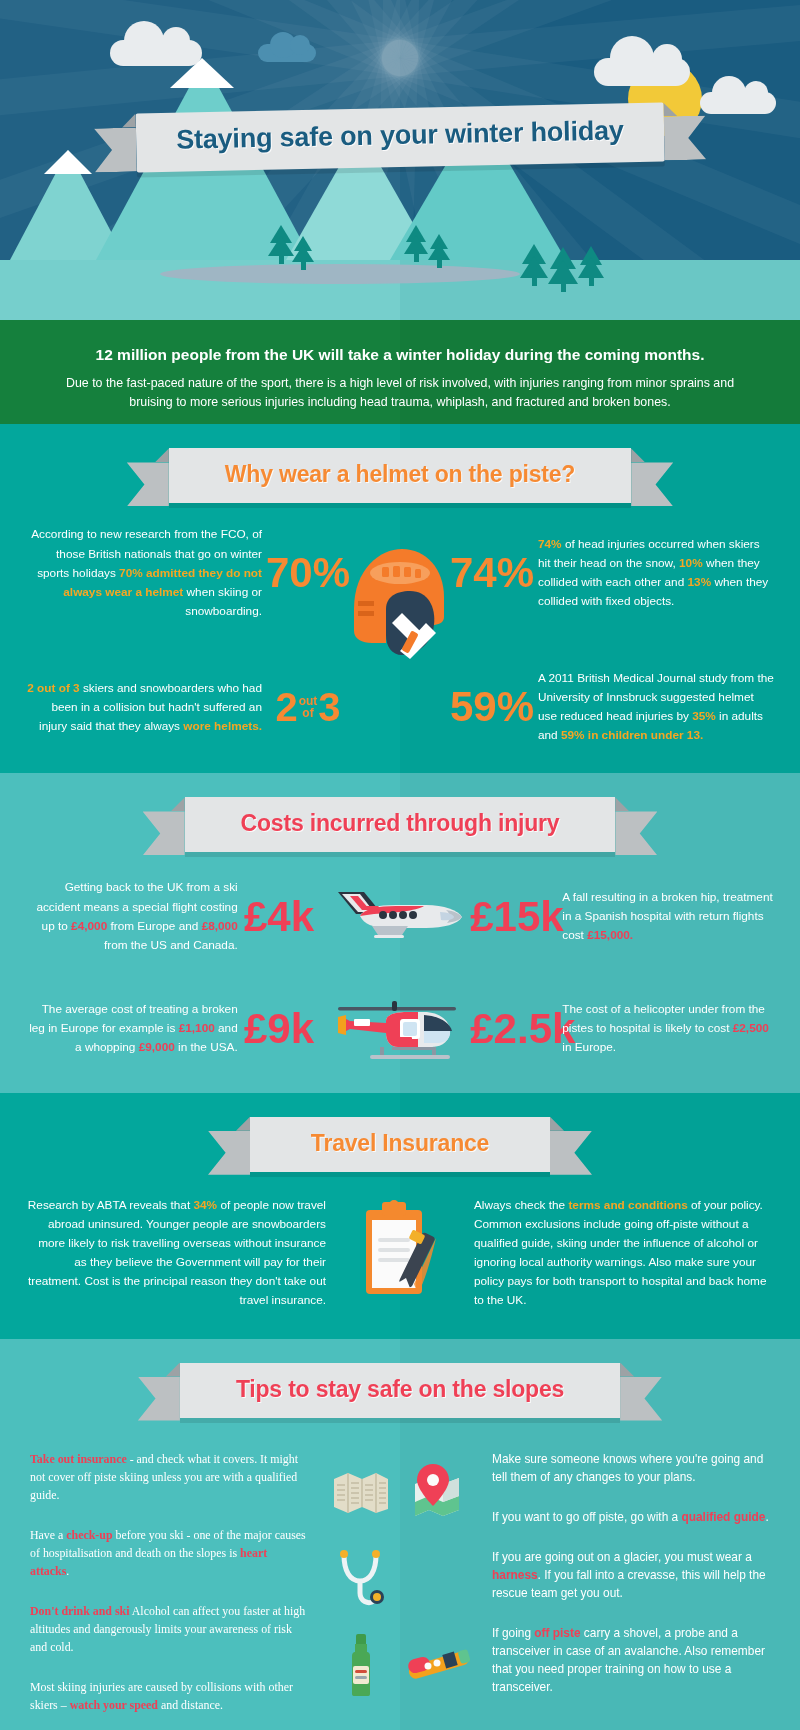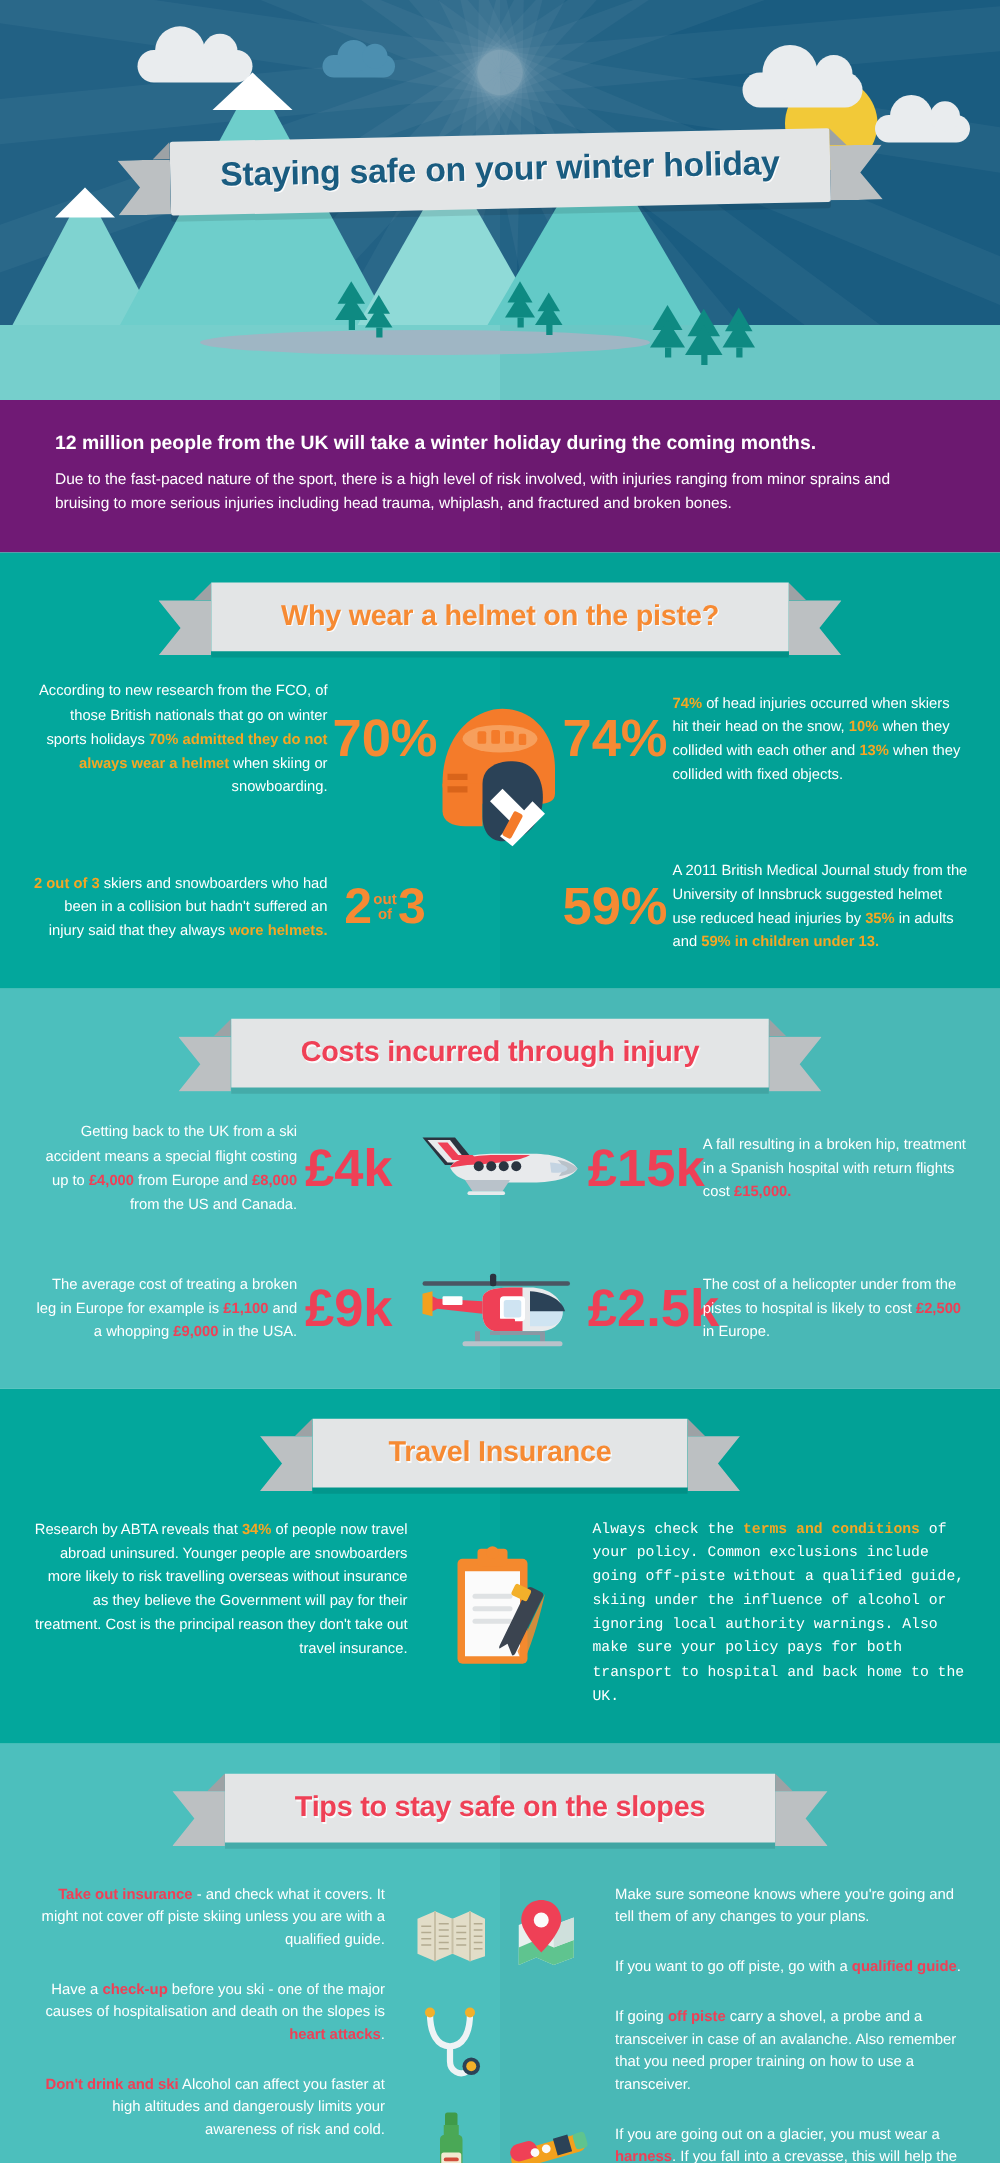--- a/index.html
+++ b/index.html
@@ -101,35 +101,35 @@
   }
   .hero-ribbon {
     position: absolute; left: 50%; top: 108px; transform: translateX(-50%) rotate(-1.2deg);
     z-index: 5;
   }
   .hero-ribbon .ribbon { padding: 12px 40px 16px; border-radius: 2px; }
   .hero-ribbon h2 { font-size: 27px; color: #1a5c80; }
 
   
   .intro {
-    position: relative; background: #701a75; padding: 26px 44px 30px; text-align: left; color: #fff;
+    position: relative; background: #15803d; padding: 26px 44px 12px; text-align: center; color: #fff;
   }
   .split-right { position: absolute; left: 400px; top: 0; right: 0; bottom: 0; background: rgba(0,0,0,0.035); pointer-events: none; }
   .intro h3 { position: relative; font-size: 15.5px; font-weight: bold; margin-bottom: 10px; }
   .intro p { position: relative; font-size: 12.4px; line-height: 1.55; }
 
   
   section { position: relative; }
   .sec-dark { background: #03a79c; }
   .sec-light { background: #4cbfbd; }
   .sec-pad { padding: 24px 0 28px; }
 
   .cols { position: relative; display: flex; padding: 0 26px; }
   .col-text { width: 228px; color: #fff; font-size: 11.8px; line-height: 1.62; }
-  .col-text.right { text-align: left; font-family: Liberation Mono, monospace; }
+  .col-text.right { text-align: left; }
   .col-text.left { text-align: right; }
   .col-center { flex: 1; display: flex; align-items: center; justify-content: center; }
 
   .bigstat { font-size: 42px; font-weight: bold; line-height: 1; }
   .stat-orange { color: #f68a33; }
   .stat-red { color: #ef4056; }
   .hl-o { color: #f6a623; font-weight: bold; }
   .hl-r { color: #ef4056; font-weight: bold; }
 
   .row { position: relative; display: flex; align-items: center; padding: 0 26px; }
@@ -142,21 +142,21 @@
   .outof small { font-size: 12px; line-height: 1.0; display: inline-block; text-align: center; margin: 0 1px; }
 
   .helmet-center { position: absolute; left: 50%; transform: translateX(-50%); }
 
   
   .tips { position: relative; display: flex; padding: 18px 30px 22px; }
   .tips-col { width: 50%; display: flex; }
   .tips-col.left { flex-direction: row; }
   .tip-texts { flex: 1; }
   .tip { color: #fff; font-size: 11.9px; line-height: 1.52; margin-bottom: 22px; }
-  .tips-col.left .tip { text-align: right; padding-right: 14px; }
+  .tips-col.left .tip { padding-right: 14px; font-family: Liberation Serif, serif; }
   .tips-col.right .tip { text-align: left; padding-left: 14px; }
   .tip-icons { width: 78px; display: flex; flex-direction: column; align-items: center; }
   .tip-icon { height: 86px; display: flex; align-items: center; justify-content: center; }
 </style>
 </head>
 <body>
 
 <div class="page">
 
   <div class="hero">
@@ -544,20 +544,20 @@
               <rect x="55" y="6" width="10" height="13" rx="3" transform="rotate(-16 60 12)" fill="#5fc48f"></rect>
             </svg>
           </div>
           <div class="tip-icon">
             
           </div>
         </div>
         <div class="tip-texts" id="tips-right-texts">
             <div class="tip"><span>Make sure someone knows where you're going and tell them of any changes to your plans.</span></div>
             <div class="tip"><span>If you want to go off piste, go with a </span><span class="hl-r">qualified guide</span><span>.</span></div>
+            <div class="tip"><span>If you are going out on a glacier, you must wear a </span><span class="hl-r">harness</span><span>. If you fall into a crevasse, this will help the rescue team get you out.</span></div>
             <div class="tip"><span>If going </span><span class="hl-r">off piste</span><span> carry a shovel, a probe and a transceiver in case of an avalanche. Also remember that you need proper training on how to use a transceiver.</span></div>
-            <div class="tip"><span>If you are going out on a glacier, you must wear a </span><span class="hl-r">harness</span><span>. If you fall into a crevasse, this will help the rescue team get you out.</span></div>
           </div>
       </div>
     </div>
   </section>
 
 </div>
 
 </body></html>

